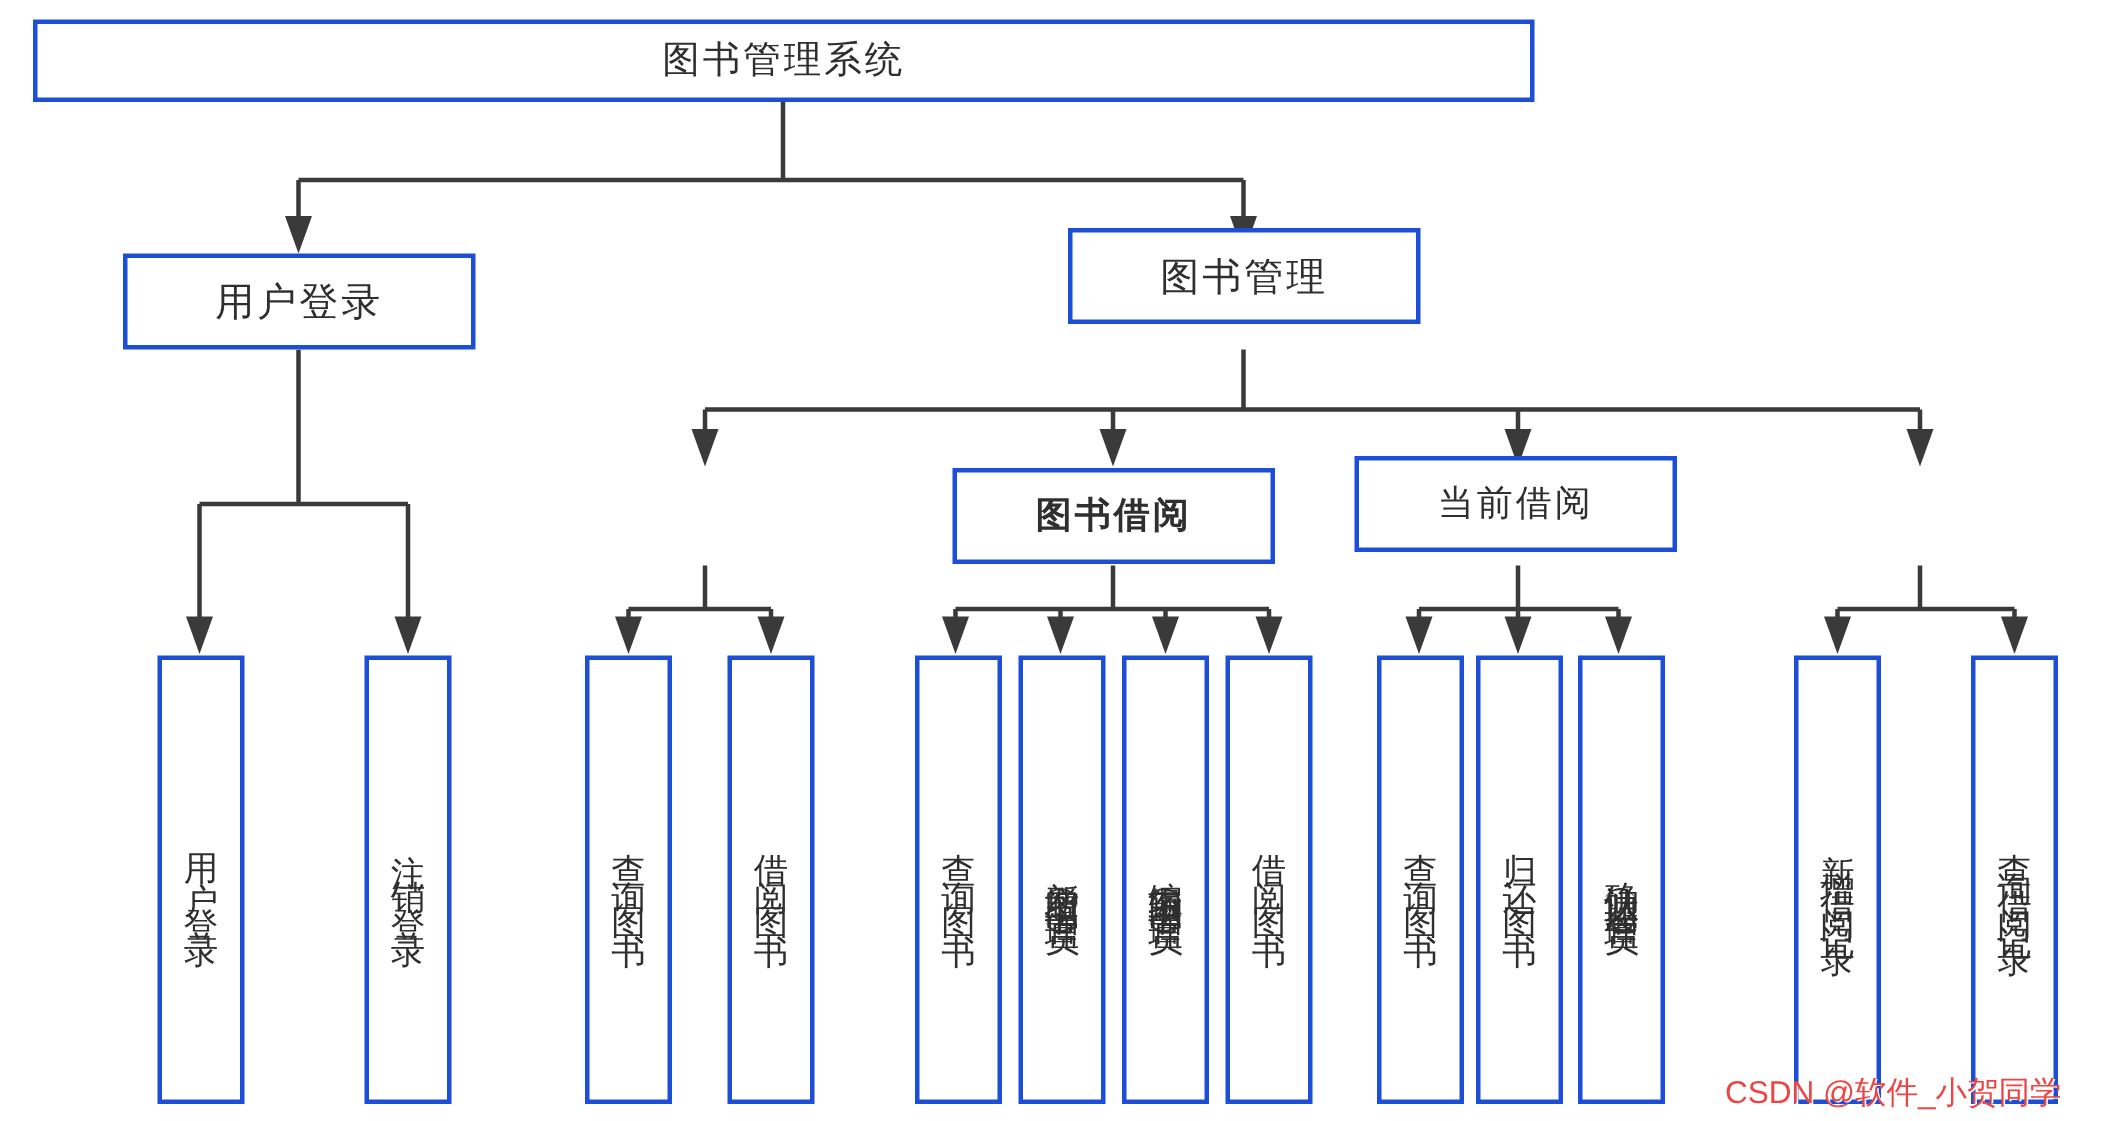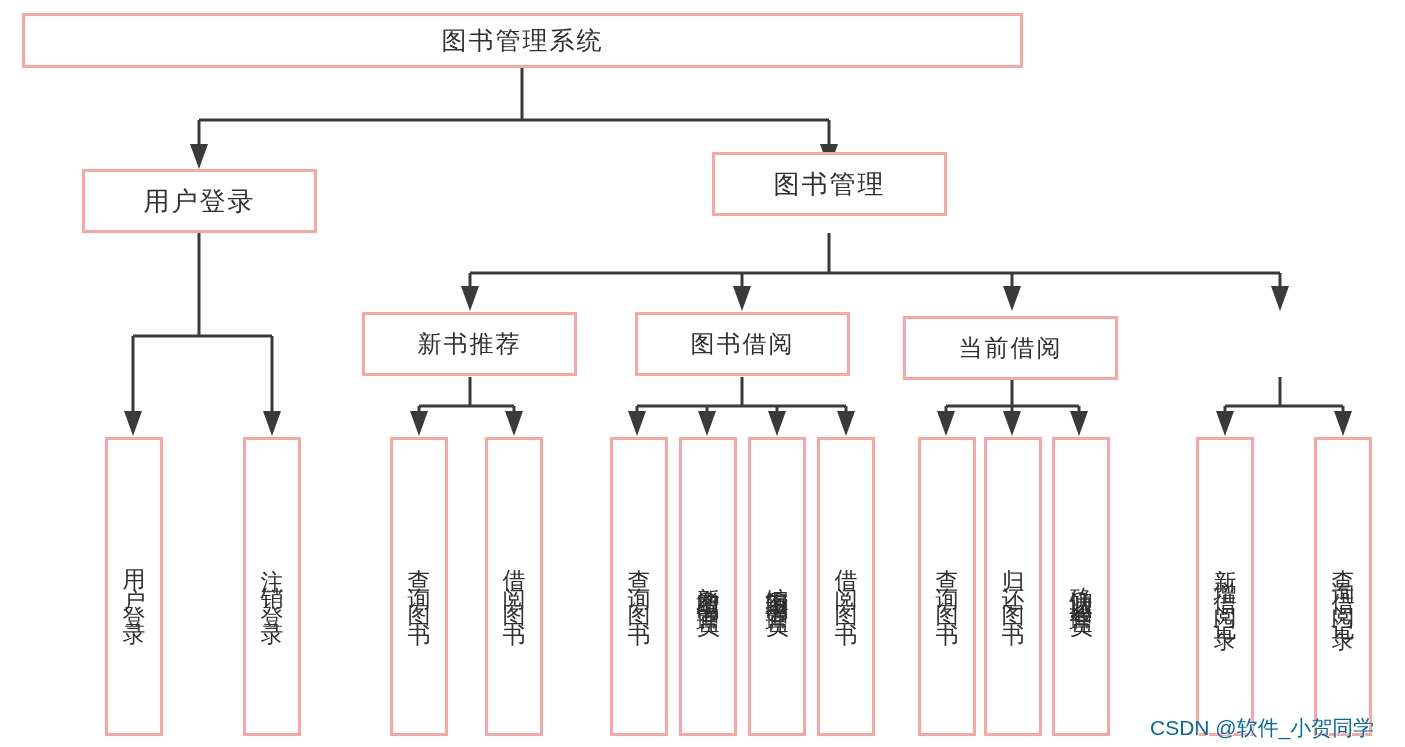--- a/index.html
+++ b/index.html
@@ -28,21 +28,21 @@
     fill: none;
   }
   .wires polygon {
     fill: #3a3a3a;
     stroke: none;
   }
   .box {
     position: absolute;
     box-sizing: border-box;
     background: #ffffff;
-    border: 3px solid #fca5a5;
+    border: 3px solid #1d4ed8;
     color: #2f2f2f;
     display: flex;
     align-items: center;
     justify-content: center;
     text-align: center;
     line-height: 1;
   }
   .root  { font-size: 25px; letter-spacing: 2px; }
   .h2    { font-size: 26px; letter-spacing: 2px; }
   .h3    { font-size: 24px; letter-spacing: 2px; }
@@ -52,21 +52,21 @@
   }
   .ls4 { letter-spacing: 18px; }
   .ls6 { letter-spacing: 12px; }
   .ls9 { letter-spacing: 4px; }
   .watermark {
     position: absolute;
     left: 1150px;
     top: 714px;
     width: 255px;
     font-size: 21px;
-    color: #0369a1;
+    color: #ef4444;
     text-shadow: 1px 1px 0 #ffffff;
     white-space: nowrap;
     z-index: 5;
   }
 </style>
 </head>
 <body>
 
 <div class="stage">
 
@@ -104,23 +104,22 @@
     <path d="M1280 377 V406 M1225 406 H1343 M1225 406 V412 M1343 406 V412"></path>
     <polygon points="1216,411 1234,411 1225,436"></polygon>
     <polygon points="1334,411 1352,411 1343,436"></polygon>
   </svg>
 
   <div class="box root" style="left:22px; top:13px; width:1001px; height:55px;">图书管理系统</div>
 
   <div class="box h2" style="left:82px; top:169px; width:235px; height:64px;">用户登录</div>
   <div class="box h2" style="left:712px; top:152px; width:235px; height:64px;">图书管理</div>
 
-  <div class="box h3" style="left:362px; top:312px; width:215px; height:64px;">新书推荐</div>
-  <div class="box h3" style="left:635px; top:312px; width:215px; height:64px;">图书借阅</div>
-  <div class="box h3" style="left:903px; top:316px; width:215px; height:64px;">当前借阅</div>
+  <div class="box h3" style="left:635px; top:312px; width:215px; height:64px;font-weight:bold;">图书借阅</div>
+  <div class="box h3" style="left:903px; top:304px; width:215px; height:64px;">当前借阅</div>
 
   <div class="box v ls4" style="left:105px; top:437px; width:58px; height:299px;">用户登录</div>
   <div class="box v ls4" style="left:243px; top:437px; width:58px; height:299px;">注销登录</div>
 
   <div class="box v ls4" style="left:390px; top:437px; width:58px; height:299px;">查询图书</div>
   <div class="box v ls4" style="left:485px; top:437px; width:58px; height:299px;">借阅图书</div>
 
   <div class="box v ls4" style="left:610px; top:437px; width:58px; height:299px;">查询图书</div>
   <div class="box v ls9" style="left:679px; top:437px; width:58px; height:299px;">新增图书（管理员）</div>
   <div class="box v ls9" style="left:748px; top:437px; width:58px; height:299px;">编辑图书（管理员）</div>

